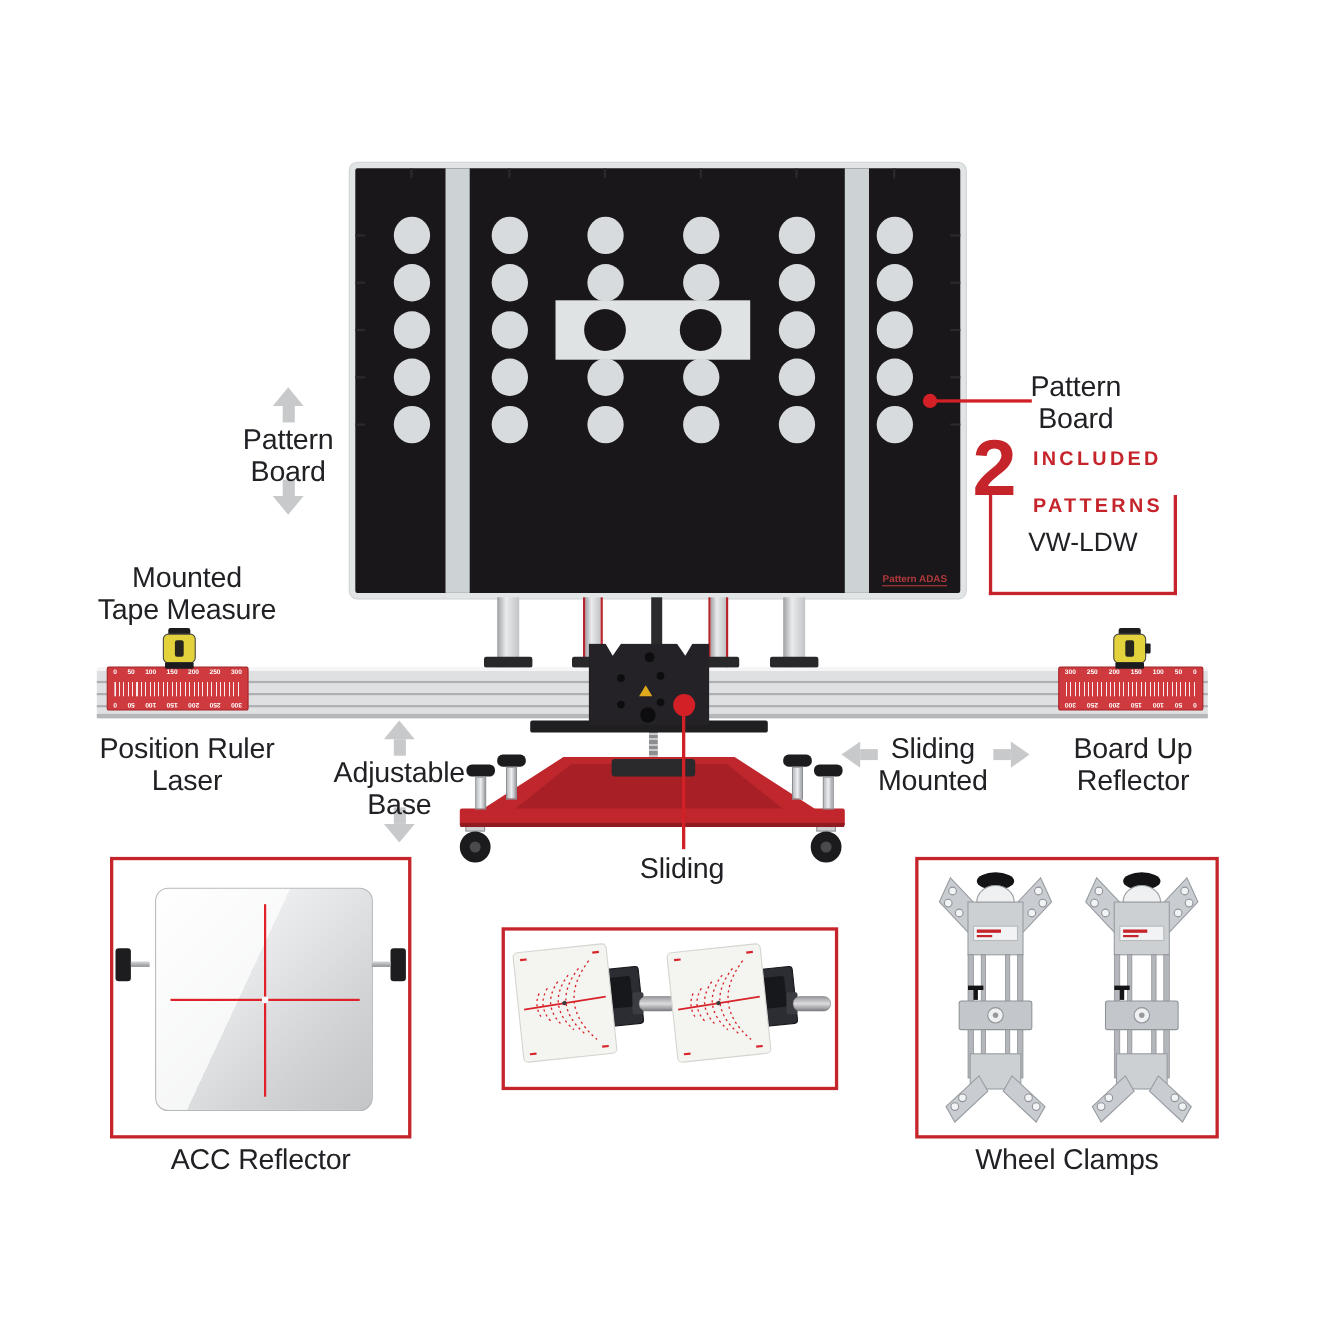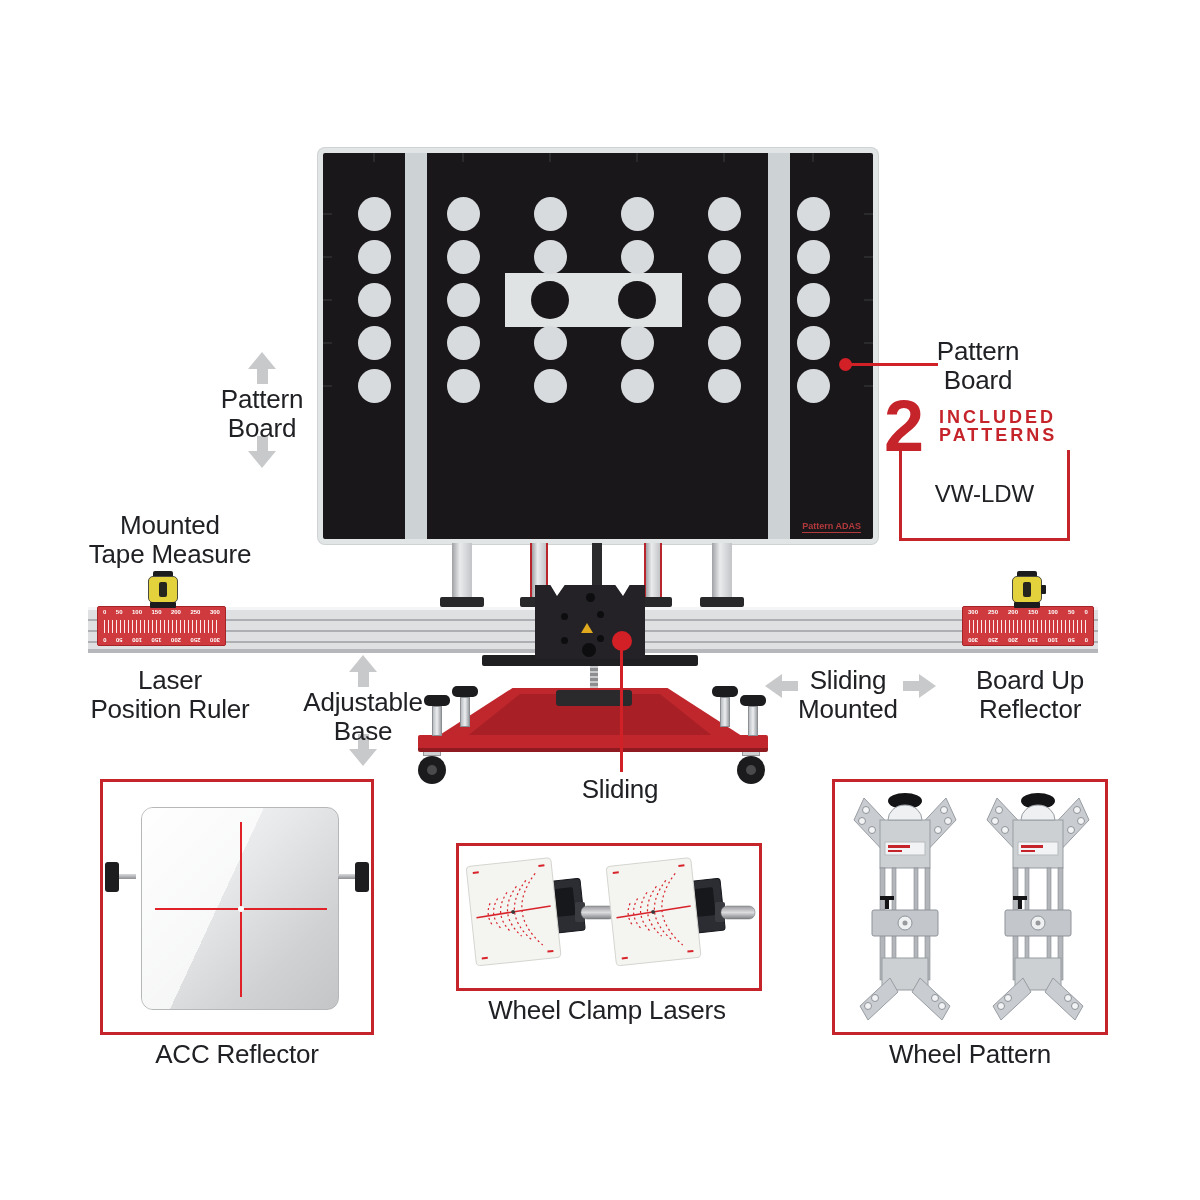--- a/index.html
+++ b/index.html
@@ -396,22 +396,22 @@
 
   <div class="lbl" style="left:187px;top:385px;width:150px">
     <div>Pattern</div>
       <div>Board</div>
   </div>
   <div class="lbl" style="left:60px;top:511px;width:220px">
     <div>Mounted</div>
       <div>Tape Measure</div>
   </div>
   <div class="lbl" style="left:45px;top:666px;width:250px">
-    <div>Laser</div>
-      <div>Position Ruler</div>
+    <div>Position Ruler</div>
+      <div>Laser</div>
   </div>
   <div class="lbl" style="left:268px;top:688px;width:190px">
     <div>Adjustable</div>
       <div>Base</div>
   </div>
   <div class="lbl" style="left:758px;top:666px;width:180px">
     <div>Sliding</div>
       <div>Mounted</div>
   </div>
   <div class="lbl" style="left:940px;top:666px;width:180px">
@@ -421,21 +421,21 @@
   <div class="lbl" style="left:520px;top:775px;width:200px">
     <div>Sliding</div>
   </div>
   <div class="lbl" style="left:903px;top:337px;width:150px">
     <div>Pattern</div>
       <div>Board</div>
   </div>
 
   <div class="big2">2</div>
   <div class="incl" style="top:408px">INCLUDED</div>
-  <div class="incl" style="top:426px">PATTERNS</div>
+  <div class="incl" style="top:450px">PATTERNS</div>
   <div class="patterns-box">
     <div>VW-LDW</div>
   </div>
 
   <div class="pbox" style="left:100px;top:779px;width:274px;height:256px">
     <div class="acc-panel">
       <div class="acc-gloss"></div>
       <div class="cross-v"></div>
       <div class="cross-h"></div>
       <div class="cross-c"></div>
@@ -448,27 +448,24 @@
   <div class="lbl" style="left:97px;top:1040px;width:280px">
     <div>ACC Reflector</div>
   </div>
 
   <div class="pbox" style="left:456px;top:843px;width:306px;height:148px">
     <svg width="300" height="142" viewBox="0 0 300 142">
       <use href="#laserunit" transform="translate(8,10)"></use>
       <use href="#laserunit" transform="translate(148,10)"></use>
     </svg>
   </div>
-  <div class="lbl" style="left:462px;top:996px;width:290px">
-    <div>Wheel Clamp Lasers</div>
-  </div>
 
   <div class="pbox" style="left:832px;top:779px;width:276px;height:256px">
     <svg width="270" height="250" viewBox="0 0 270 250">
       <use href="#clamp" transform="translate(15,8)"></use>
       <use href="#clamp" transform="translate(148,8)"></use>
     </svg>
   </div>
   <div class="lbl" style="left:830px;top:1040px;width:280px">
-    <div>Wheel Pattern</div>
+    <div>Wheel Clamps</div>
   </div>
 
 </div>
 
 </body></html>

